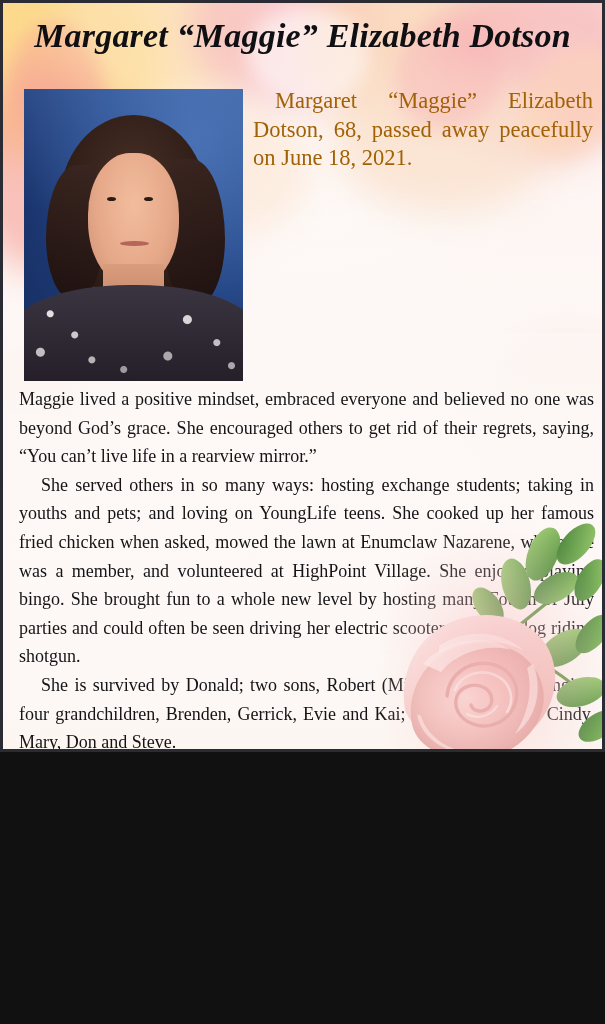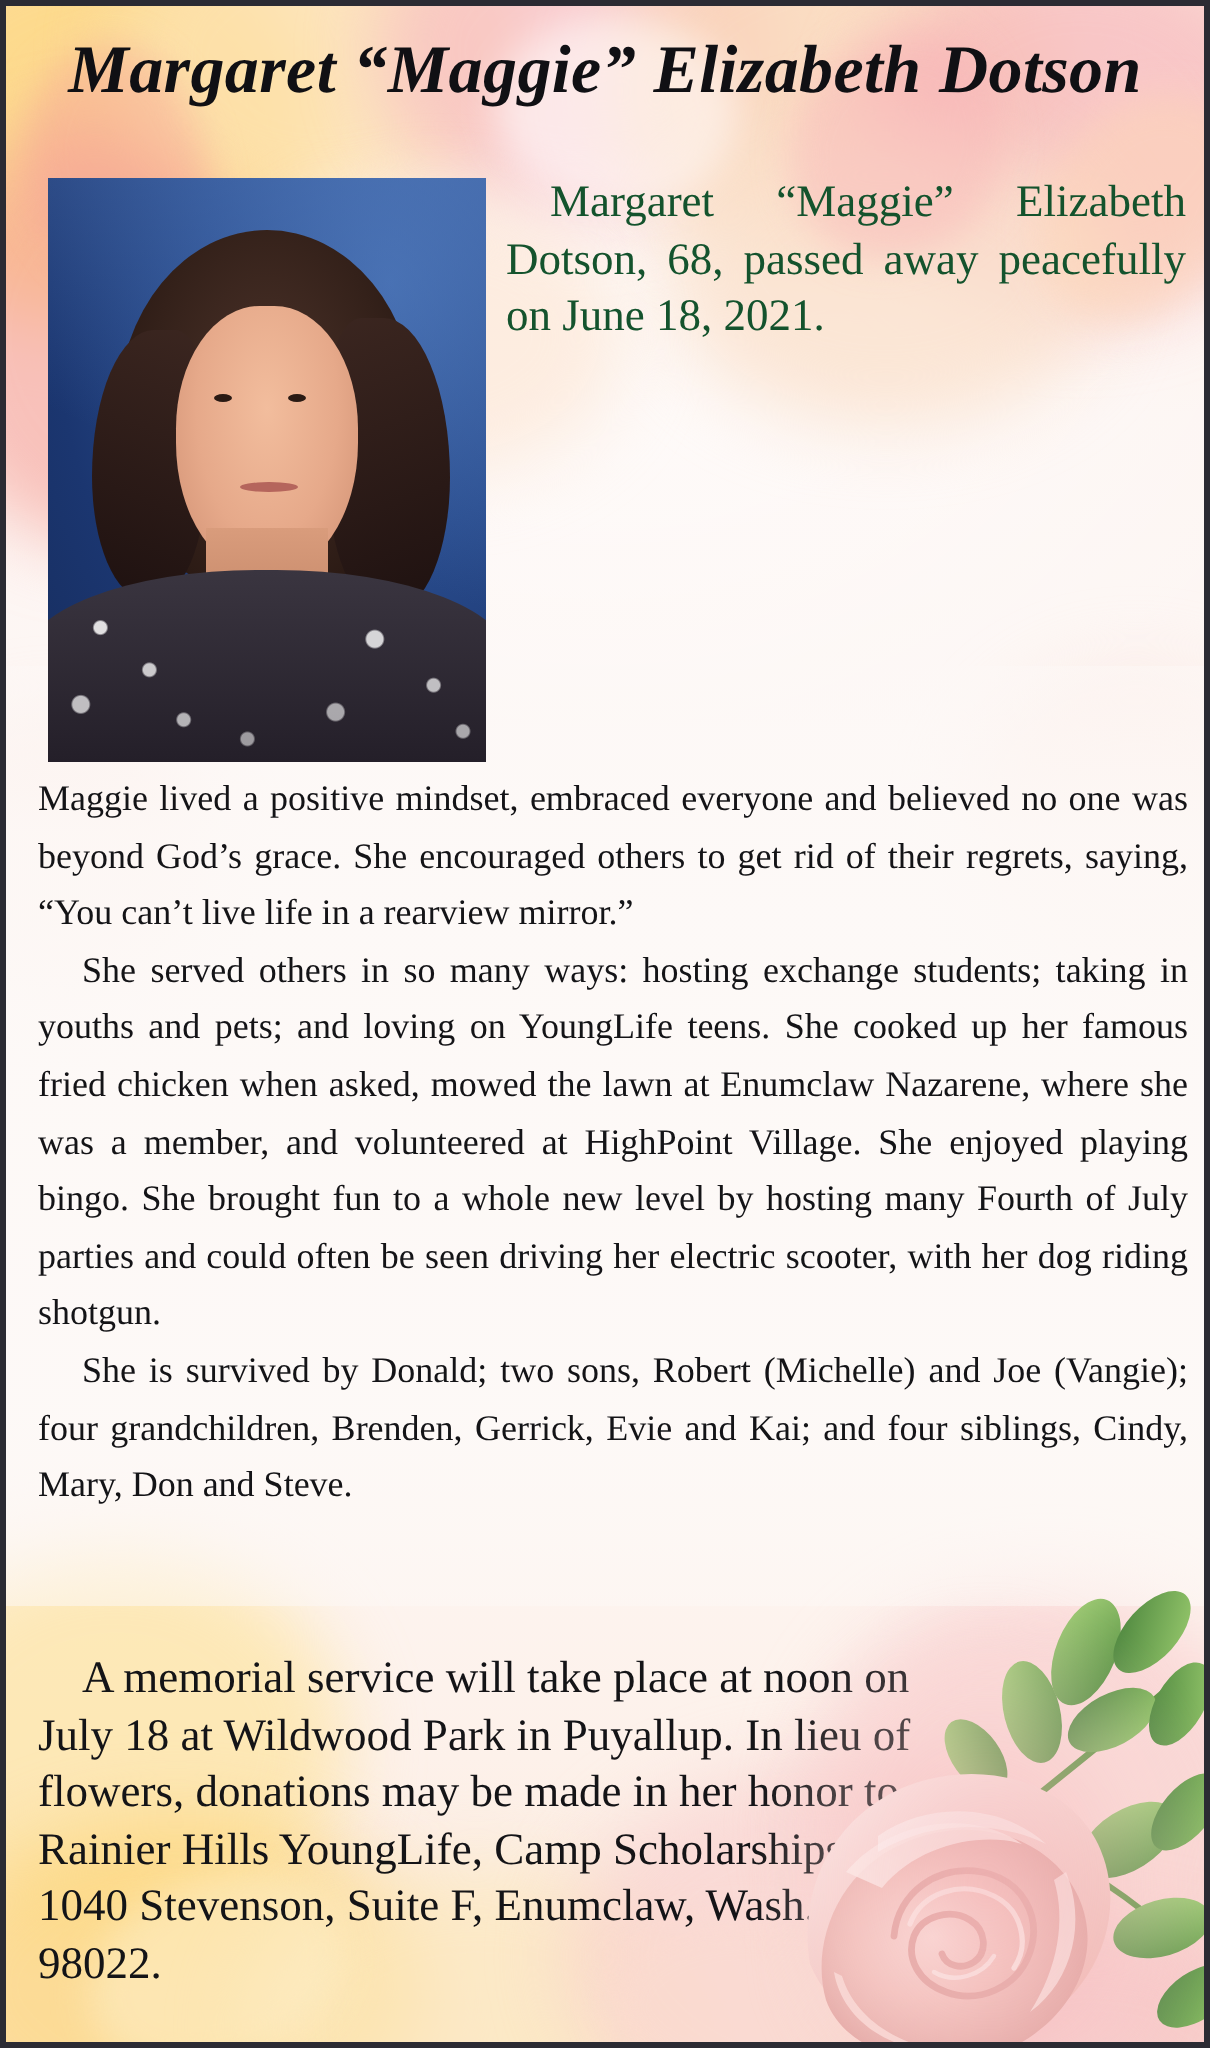--- a/index.html
+++ b/index.html
@@ -1,20 +1,20 @@
 <!DOCTYPE html>
 <html><head>
 <meta charset="utf-8">
 <style>
   html,body{margin:0;padding:0;background:#111;}
   body{font-family:"Liberation Serif",serif;}
 
   #obit{
     position:relative;
-    width:605px;height:1024px;
+    width:605px;height:752px;
     overflow:hidden;
     box-sizing:border-box;
     border:3px solid #2b2b33;
     background:#fdf3f2;
   }
 
   
   .bg-layer{position:absolute;inset:0;pointer-events:none;}
 
   .bg-base{
@@ -129,21 +129,21 @@
   .photo .eye.l{left:38%;top:37%;}
   .photo .eye.r{left:55%;top:37%;}
   .photo .mouth{
     position:absolute;left:44%;top:52%;width:13%;height:5px;
     background:#b5655c;border-radius:50%;
   }
 
   
   .col{
     position:absolute;left:250px;top:84px;width:340px;
-    font-size:22.5px;line-height:28.6px;color:#14532d;
+    font-size:22.5px;line-height:28.6px;color:#a16207;
     text-align:justify;text-align-last:left;
     -webkit-hyphens:none;hyphens:none;
   }
   .full{
     position:absolute;left:16px;top:382px;width:575px;
     font-size:18px;line-height:28.6px;color:#141417;
     text-align:justify;text-align-last:left;
   }
   .closing{
     position:absolute;left:16px;top:822px;width:440px;

